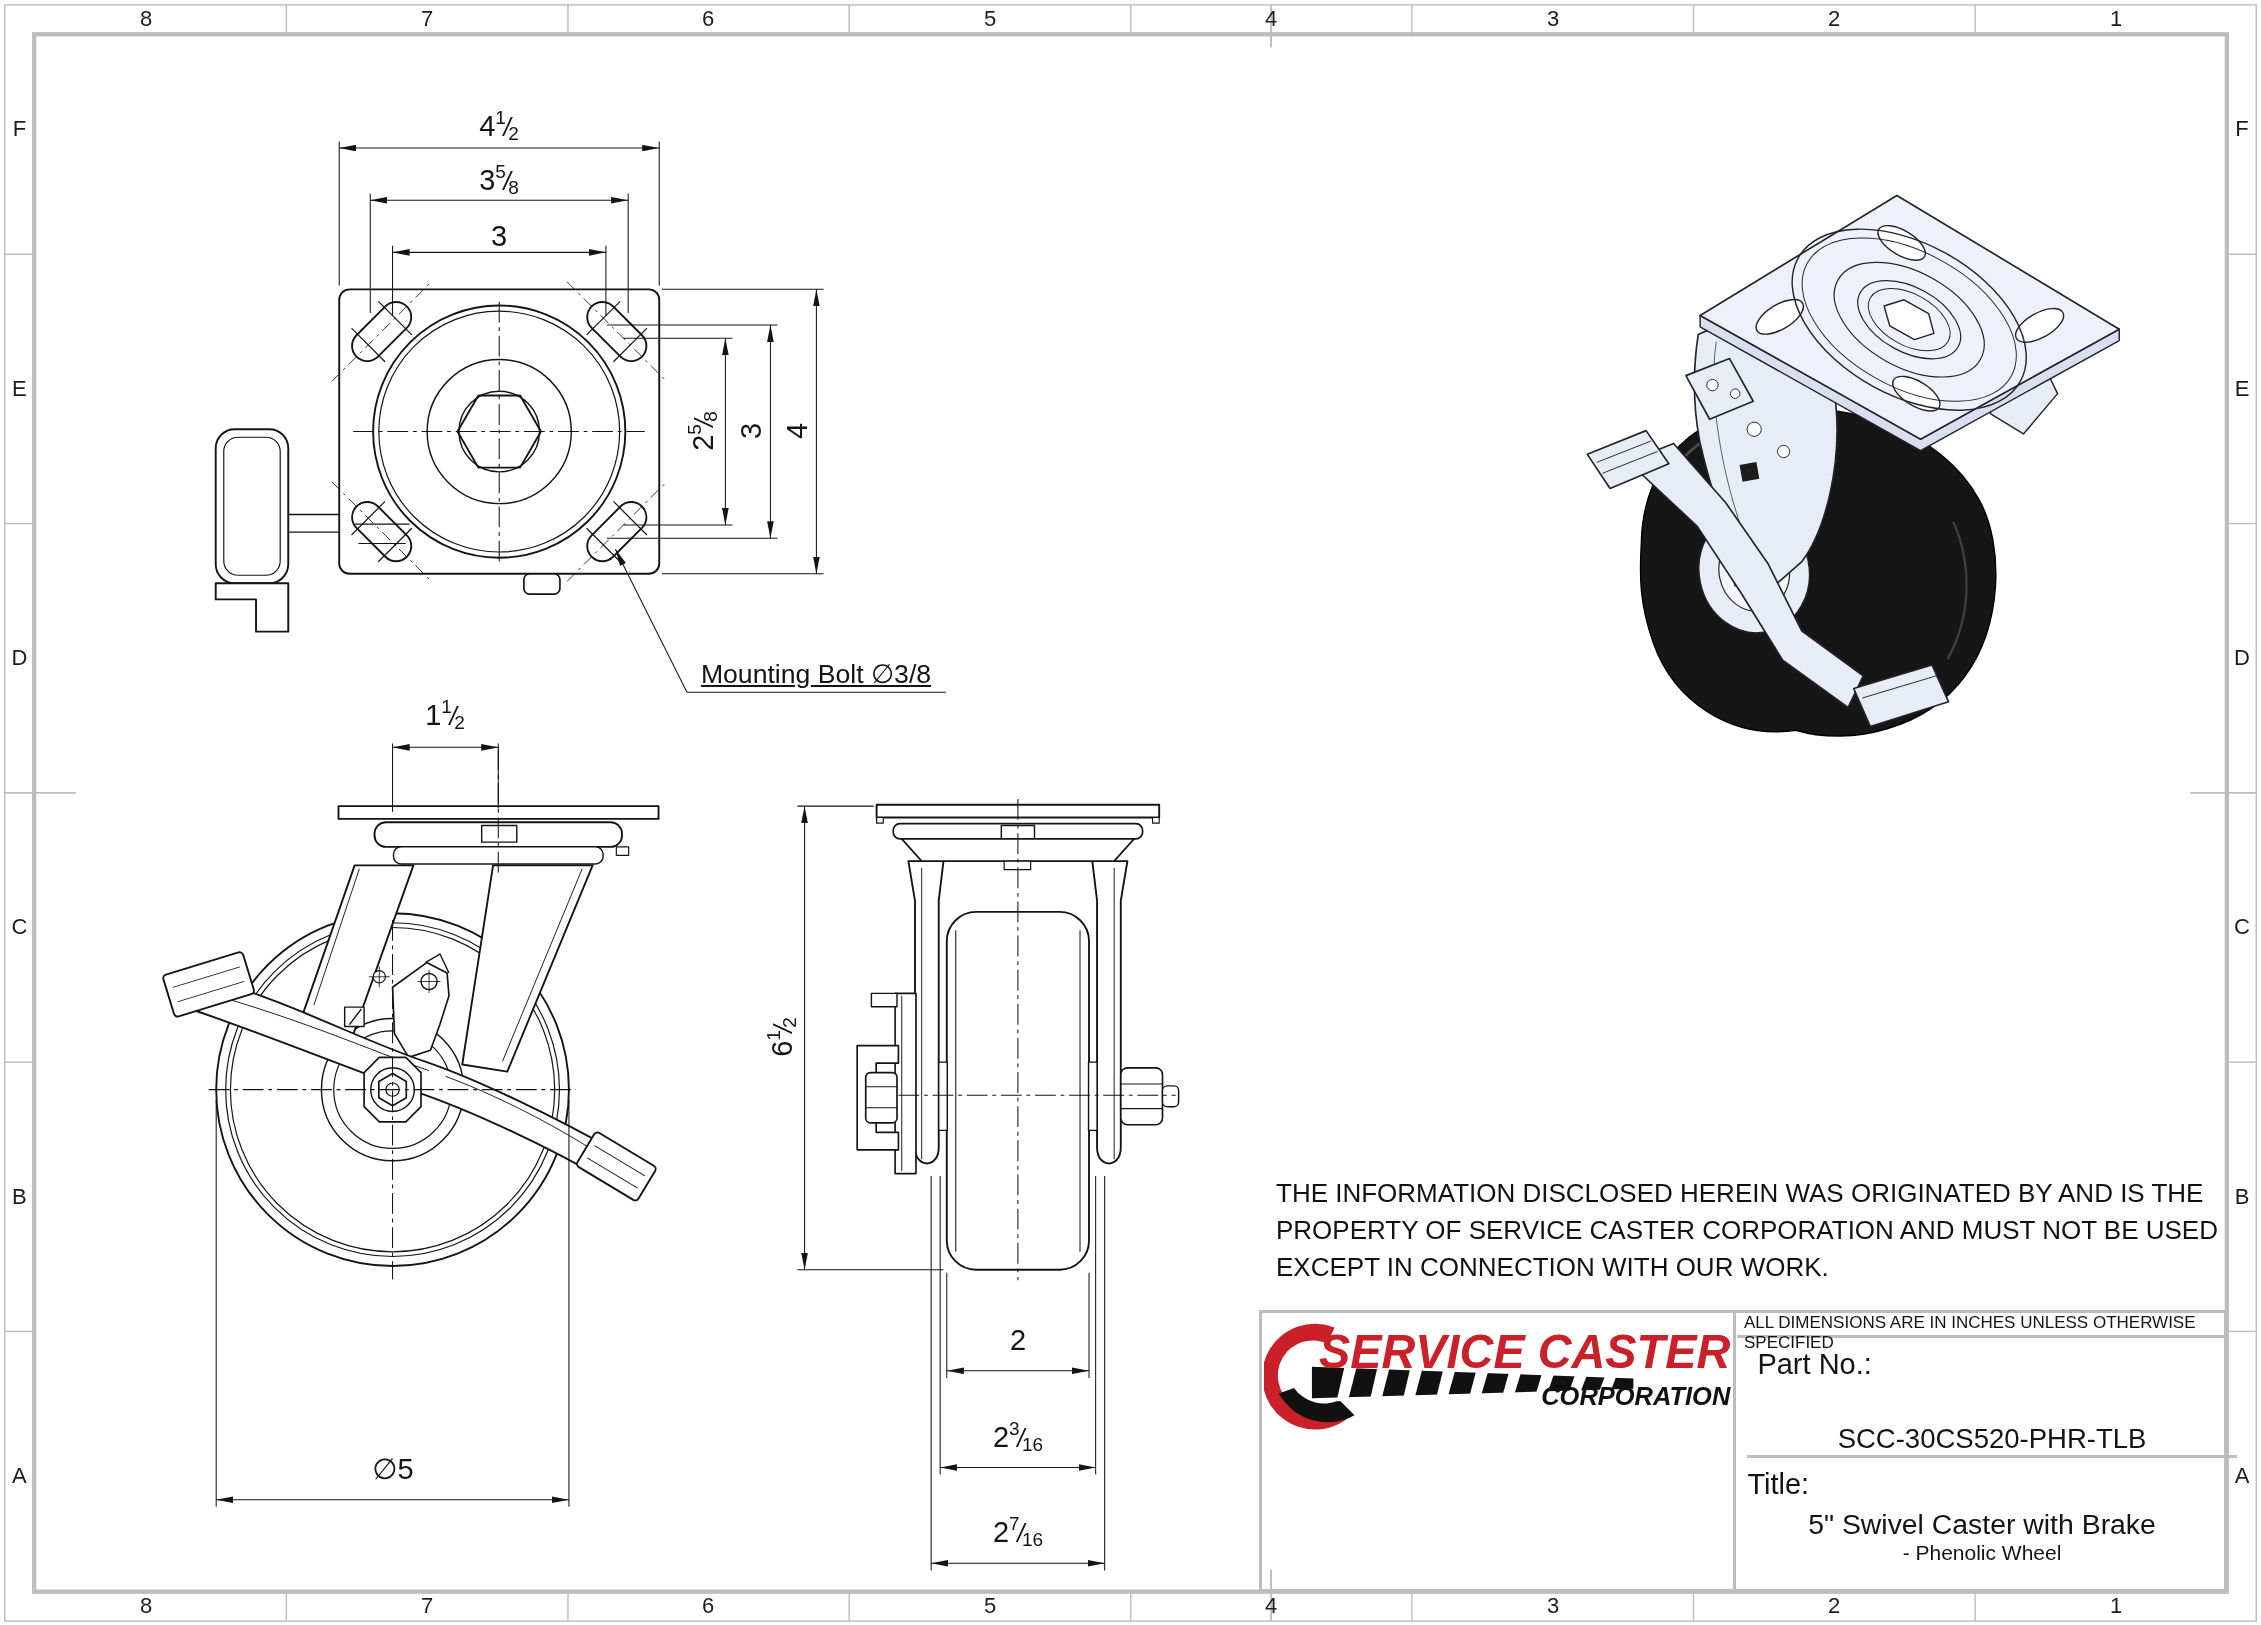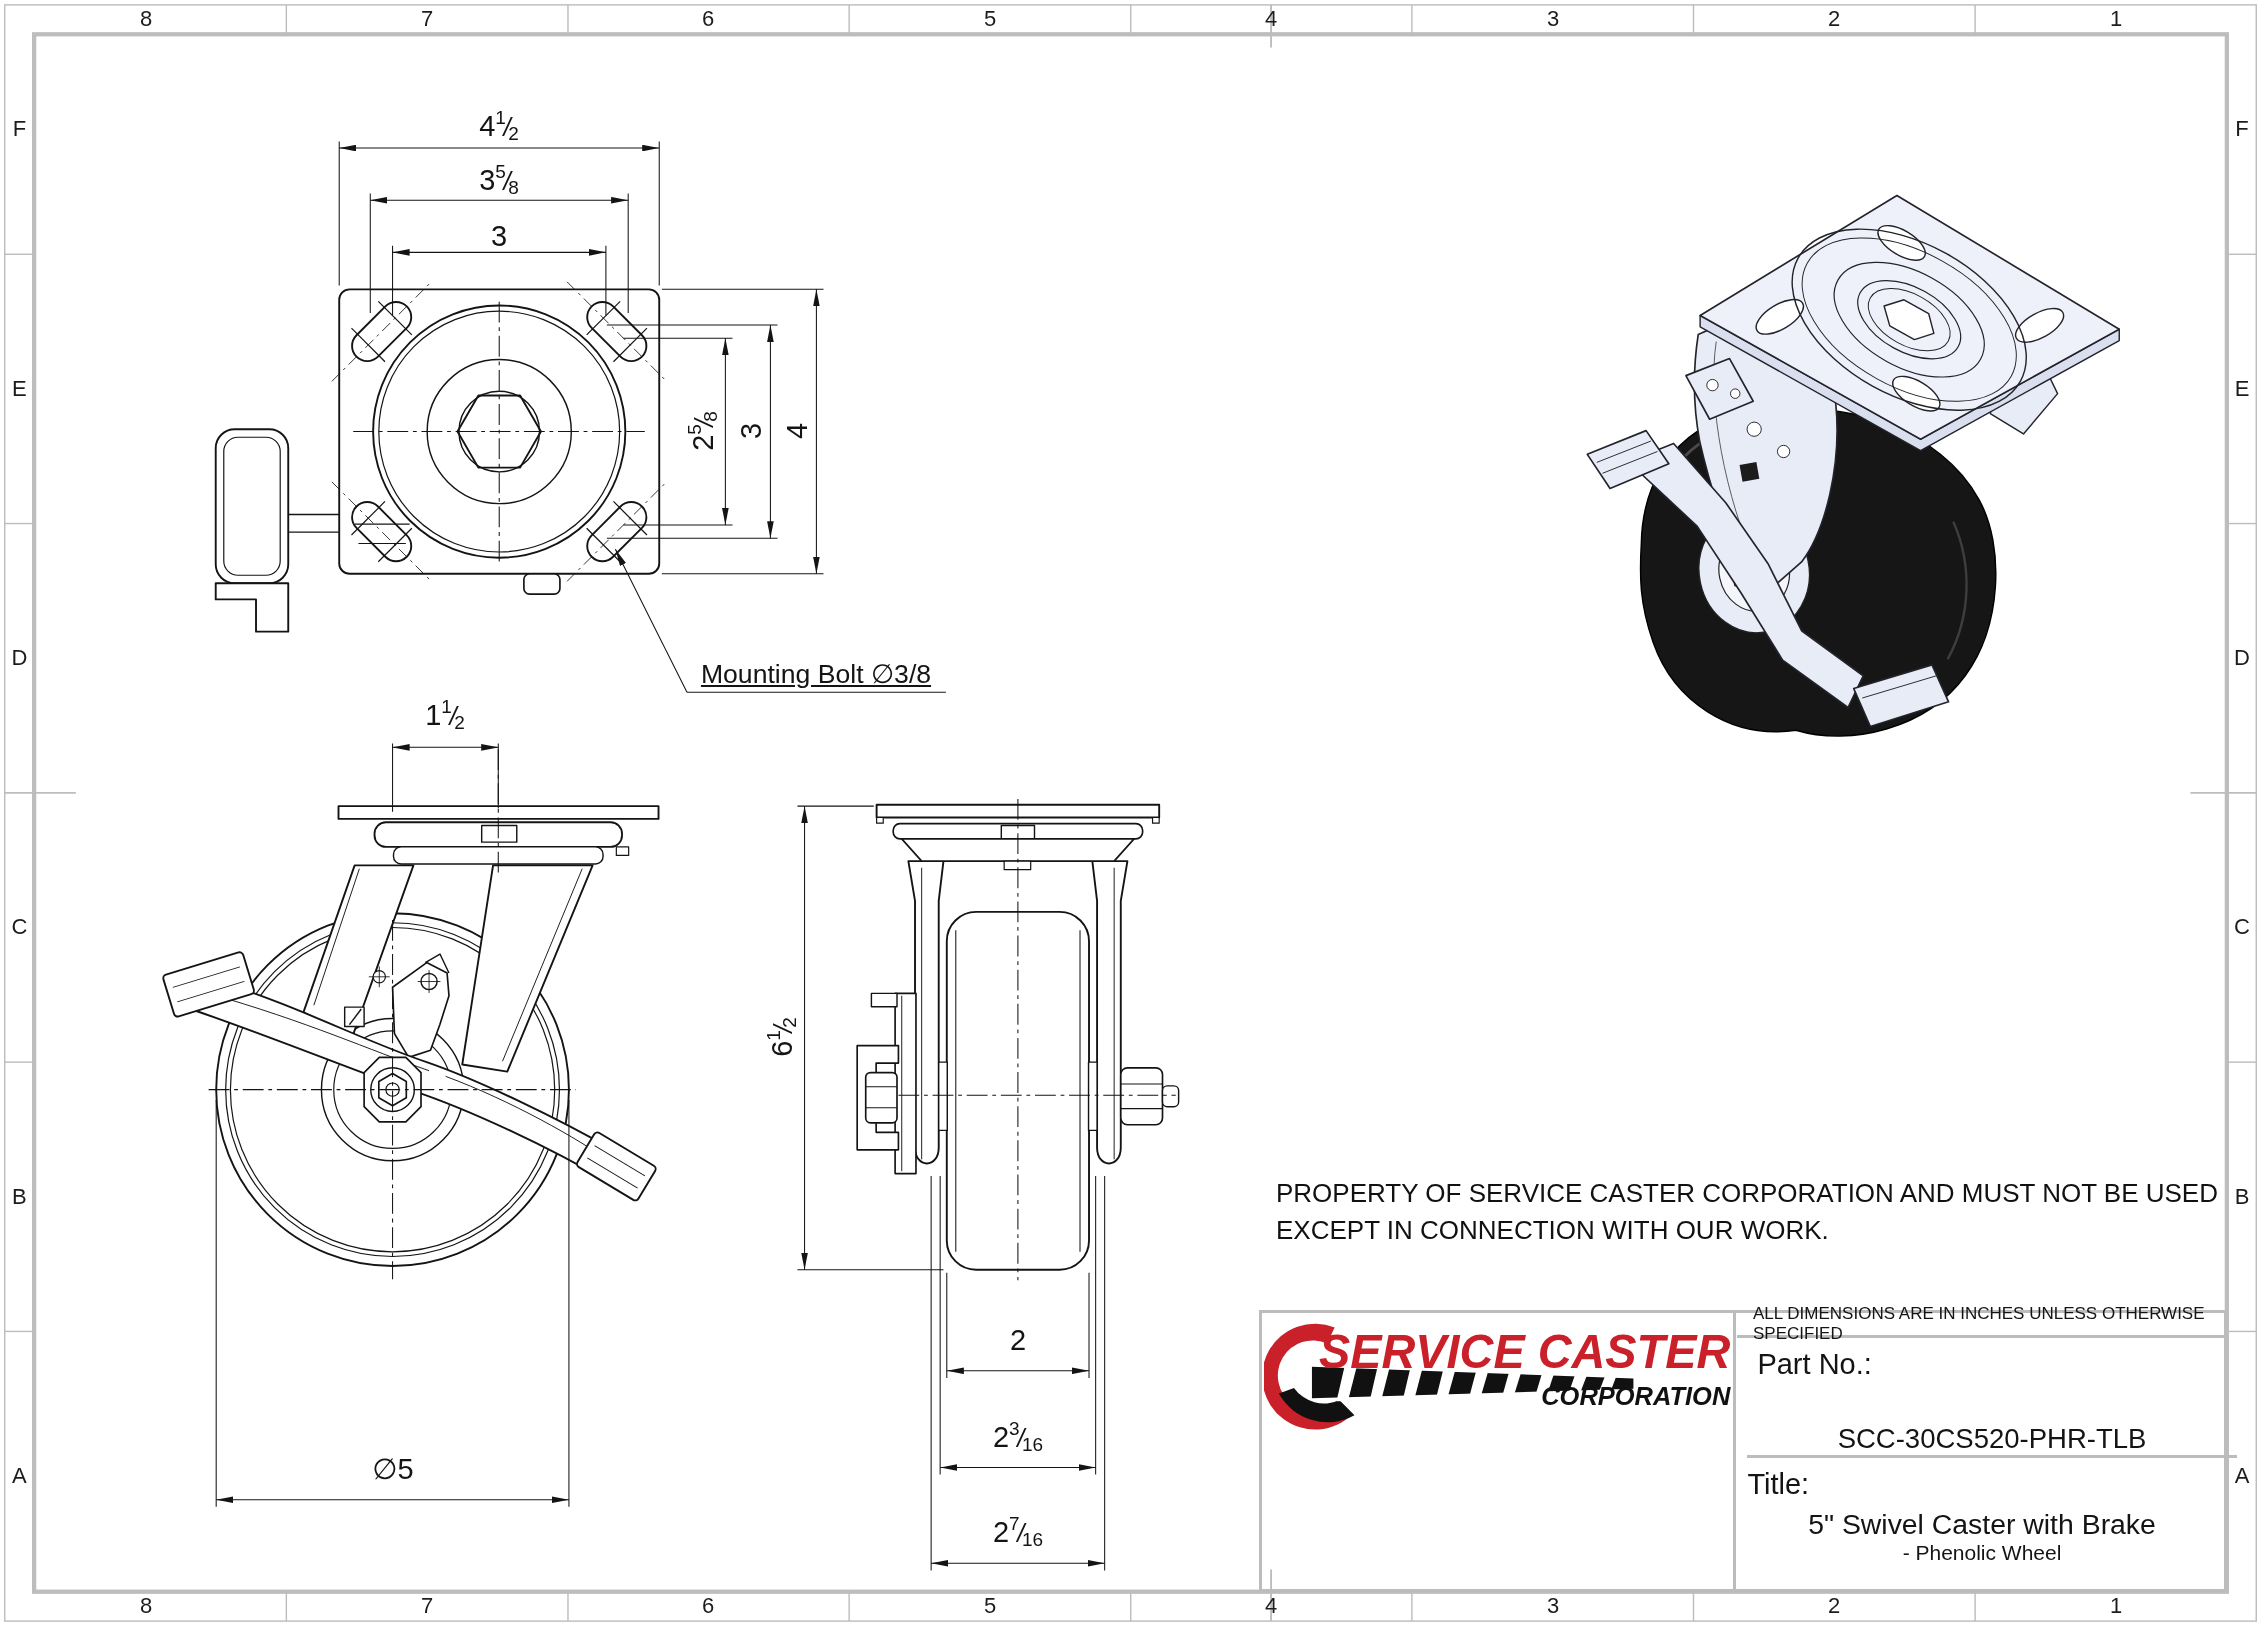--- a/index.html
+++ b/index.html
@@ -13,21 +13,21 @@
   .dim .fn{font-size:19px;vertical-align:12.3px;}
   .dim .fs{font-size:25.6px;font-style:italic;margin:0 -2.4px;}
   .dim .fd{font-size:19px;vertical-align:-3.8px;}
   .rot{transform:translate(-50%,-50%) rotate(-90deg);}
   .note{font-size:26.6px;text-decoration:underline;}
   .legal{position:absolute;font-size:26px;line-height:37px;color:#111;}
   .tb{position:absolute;left:1259px;top:1310px;width:968px;height:282px;
       border:3.3px solid #bcbcbc;box-sizing:border-box;}
   .tb .vdiv{position:absolute;left:471px;top:0;width:3.3px;height:100%;background:#bcbcbc;}
   .tb .r1{position:absolute;left:475px;top:0;width:490px;height:25px;border-bottom:3.3px solid #bcbcbc;
-          font-size:17px;display:flex;align-items:center;padding-left:16px;box-sizing:border-box;}
+          font-size:17px;display:flex;padding-left:7px;box-sizing:border-box;}
   .tb .r2{position:absolute;left:485px;top:28px;width:490px;height:117px;border-bottom:3.3px solid #bcbcbc;box-sizing:border-box;}
   .tb .r3{position:absolute;left:475px;top:148px;width:490px;height:127px;}
   .tb .celllab{position:absolute;left:10.4px;top:6.6px;font-size:29px;}
   .tb .ctr{position:absolute;left:0;width:100%;text-align:center;}
   .logo{position:absolute;left:1.9px;top:3.8px;width:467px;height:156px;}
 </style>
 </head>
 <body>
 
 <div class="sheet">
@@ -390,20 +390,21 @@
   <span class="fw">2</span>
 </div>
 <div class="lbl dim" style="left:1018px;top:1437px">
   <span class="fw">2</span><span class="fn">3</span><span class="fs">/</span><span class="fd">16</span>
 </div>
 <div class="lbl dim" style="left:1018px;top:1532px">
   <span class="fw">2</span><span class="fn">7</span><span class="fs">/</span><span class="fd">16</span>
 </div>
 
 <div class="legal" style="left:1276px;top:1175px">
+  <div>THE INFORMATION DISCLOSED HEREIN WAS ORIGINATED BY AND IS THE</div>
   <div>PROPERTY OF SERVICE CASTER CORPORATION AND MUST NOT BE USED</div>
   <div>EXCEPT IN CONNECTION WITH OUR WORK.</div>
 </div>
 
 <div class="tb">
   <div class="vdiv"></div>
 
   <div style="position:absolute;left:0;top:0;width:471px;height:100%;">
     <svg class="logo" viewBox="0 0 985 330">
       <path d="M148,22 A112,112 0 1 0 186,205 L156,174 A74,74 0 1 1 132,56 Z" fill="#c9202a"></path>

